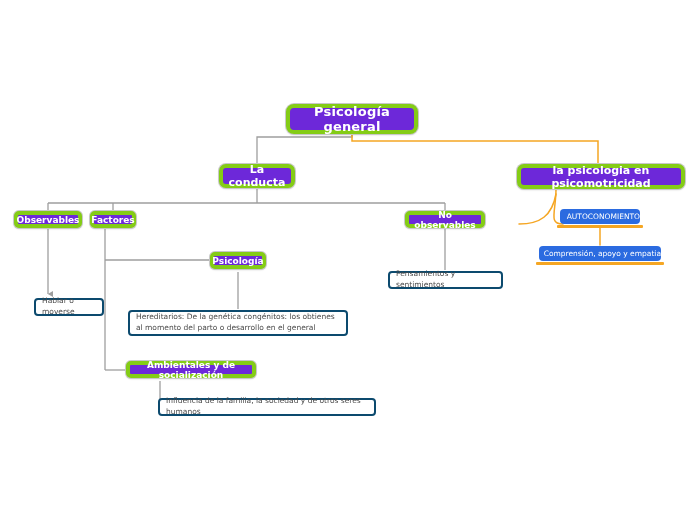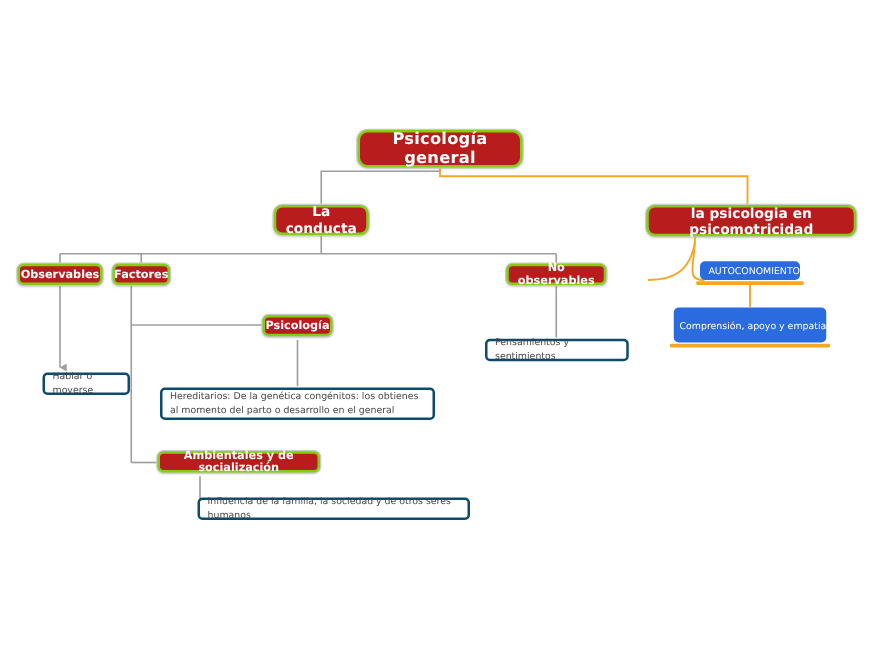--- a/index.html
+++ b/index.html
@@ -30,25 +30,25 @@
     box-sizing: border-box;
     display: flex;
     align-items: center;
     justify-content: center;
     text-align: center;
     white-space: pre-line;
   }
 
   
   .blue {
-    background: #b91c1c;
+    background: #6d28d9;
     color: #ffffff;
     font-weight: bold;
     border-radius: 6px;
-    border: 2px solid #84cc16;
+    border: 4px solid #84cc16;
     box-shadow: 0 0 0 1px #c8c8c8, 0 1px 2px rgba(0,0,0,0.18);
   }
   .blue.root {
     border-radius: 8px;
     font-size: 13px;
     letter-spacing: 0.2px;
   }
   .blue.lvl1 {
     font-size: 11px;
     border-radius: 7px;
@@ -175,21 +175,21 @@
   </div>
 
   <div class="node blue lvl2" style="left:126px; top:361px; width:130px; height:17px;">
     <span>Ambientales y de socialización</span>
   </div>
 
   <div class="uline" style="left:560px; top:209px; width:80px; height:15px;">
     <span>AUTOCONOMIENTO</span>
   </div>
 
-  <div class="uline" style="left:539px; top:246px; width:122px; height:28px;">
+  <div class="uline" style="left:539px; top:246px; width:122px; height:15px;">
     <span>Comprensión, apoyo y empatia</span>
   </div>
 
   <div class="node note" style="left:14px; top:298px; width:70px; height:18px;margin-left:20px;">
     <span>Hablar o moverse</span>
   </div>
 
   <div class="node note" style="left:388px; top:271px; width:115px; height:18px;">
     <span>Pensamientos y sentimientos</span>
   </div>

